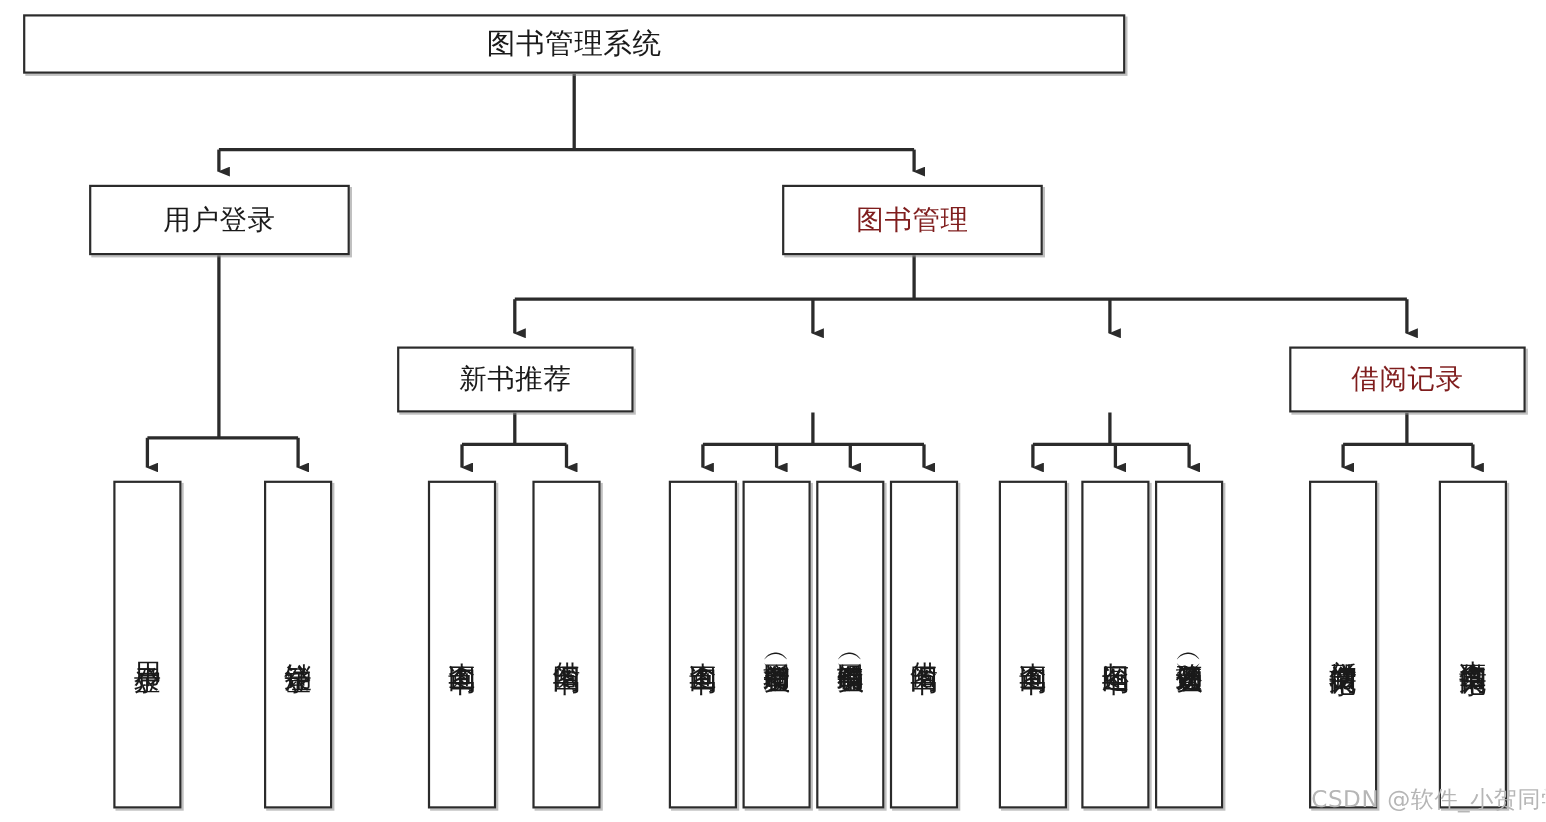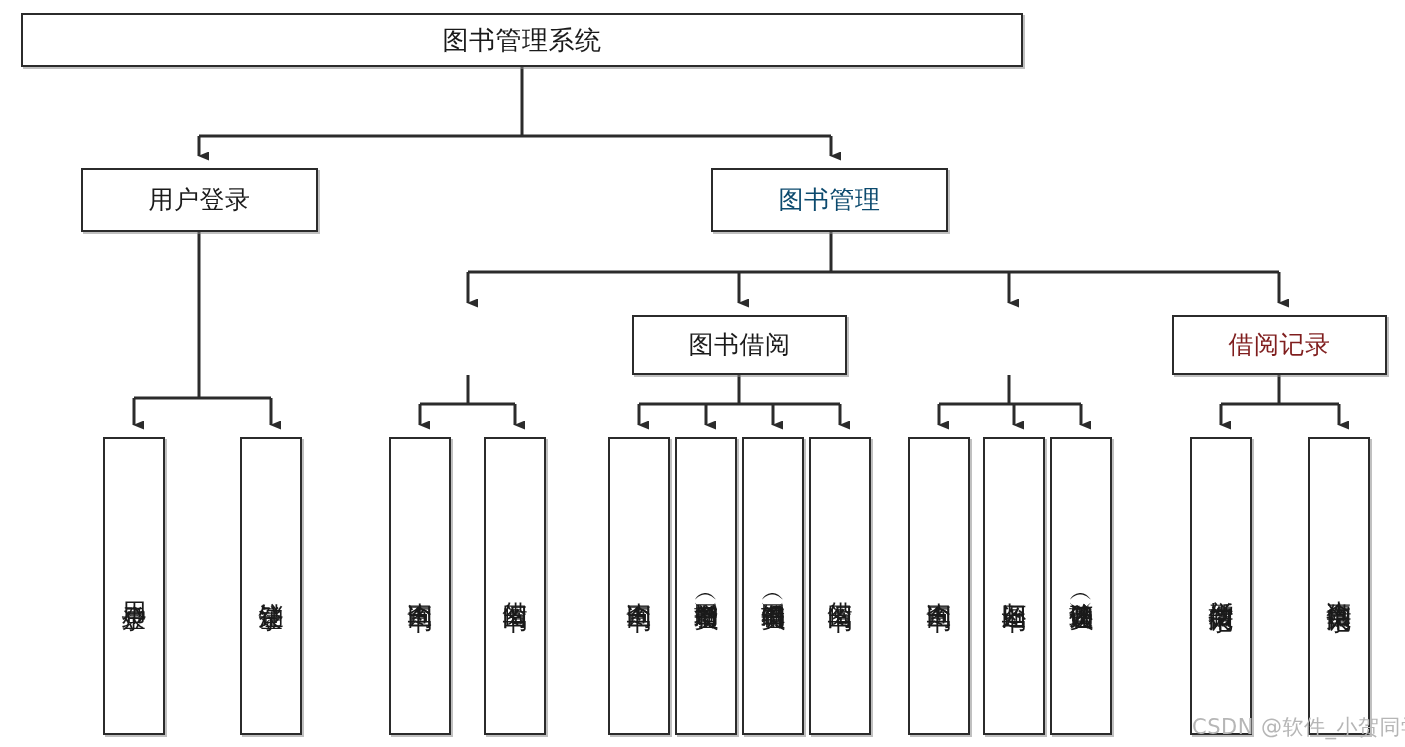--- a/index.html
+++ b/index.html
@@ -133,25 +133,25 @@
   </svg>
 
   <div class="node horiz root" style="left: 21px; top: 13px; width: 1002px; height: 54px; border-color: rgb(43, 43, 43);">
     <span class="label" style="color: rgb(26, 26, 26);">图书管理系统</span>
   </div>
 
   <div class="node horiz" style="left: 81px; top: 168px; width: 237px; height: 64px; border-color: rgb(43, 43, 43);">
     <span class="label" style="color: rgb(26, 26, 26);">用户登录</span>
   </div>
   <div class="node horiz" style="left: 711px; top: 168px; width: 237px; height: 64px; border-color: rgb(43, 43, 43);">
-    <span class="label" style="color: #0c4a6e;">图书管理</span>
+    <span class="label" style="color: #7f1d1d;">图书管理</span>
   </div>
 
-  <div class="node horiz" style="left: 632px; top: 315px; width: 215px; height: 60px; border-color: rgb(43, 43, 43);">
-    <span class="label" style="color: rgb(26, 26, 26);">图书借阅</span>
+  <div class="node horiz" style="left: 361px; top: 315px; width: 215px; height: 60px; border-color: rgb(43, 43, 43);">
+    <span class="label" style="color: rgb(26, 26, 26);">新书推荐</span>
   </div>
   <div class="node horiz" style="left: 1172px; top: 315px; width: 215px; height: 60px; border-color: rgb(43, 43, 43);">
     <span class="label" style="color: #7f1d1d;">借阅记录</span>
   </div>
 
   <div class="node vert" style="left: 103px; top: 437px; width: 62px; height: 298px; border-color: rgb(43, 43, 43);">
     <span class="label" style="color: rgb(26, 26, 26);">用户登录</span>
   </div>
   <div class="node vert" style="left: 240px; top: 437px; width: 62px; height: 298px; border-color: rgb(43, 43, 43);">
     <span class="label" style="color: rgb(26, 26, 26);">注销登录</span>

